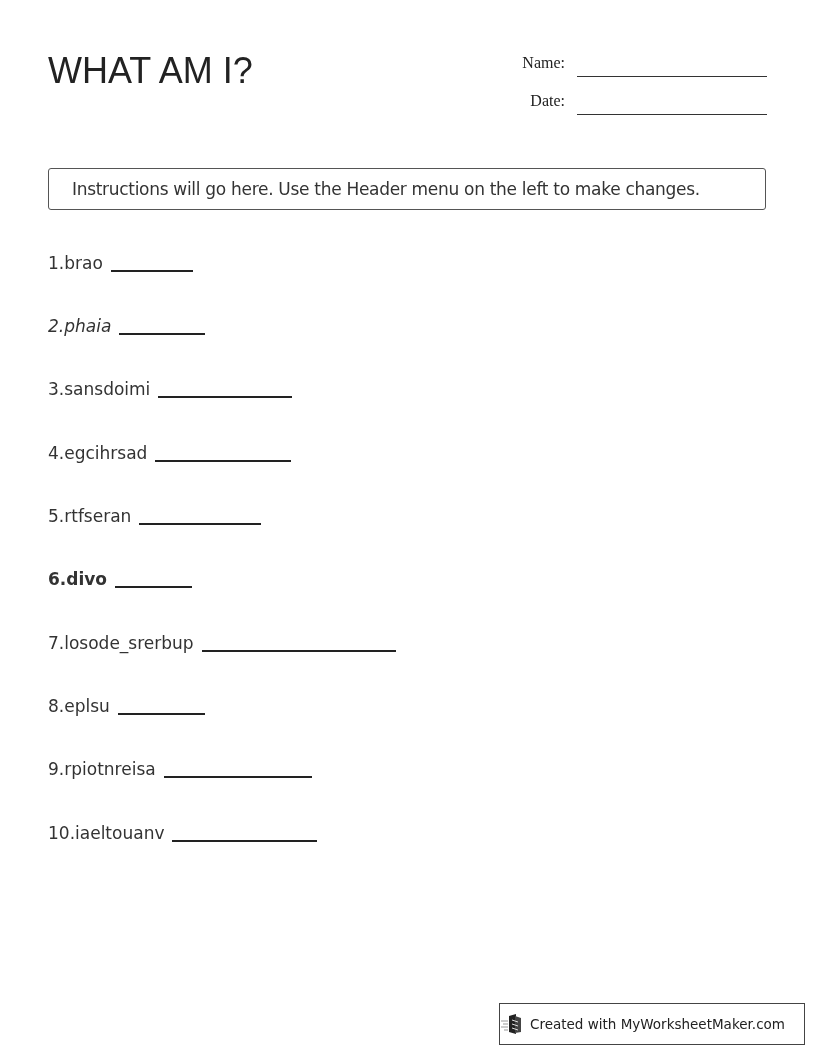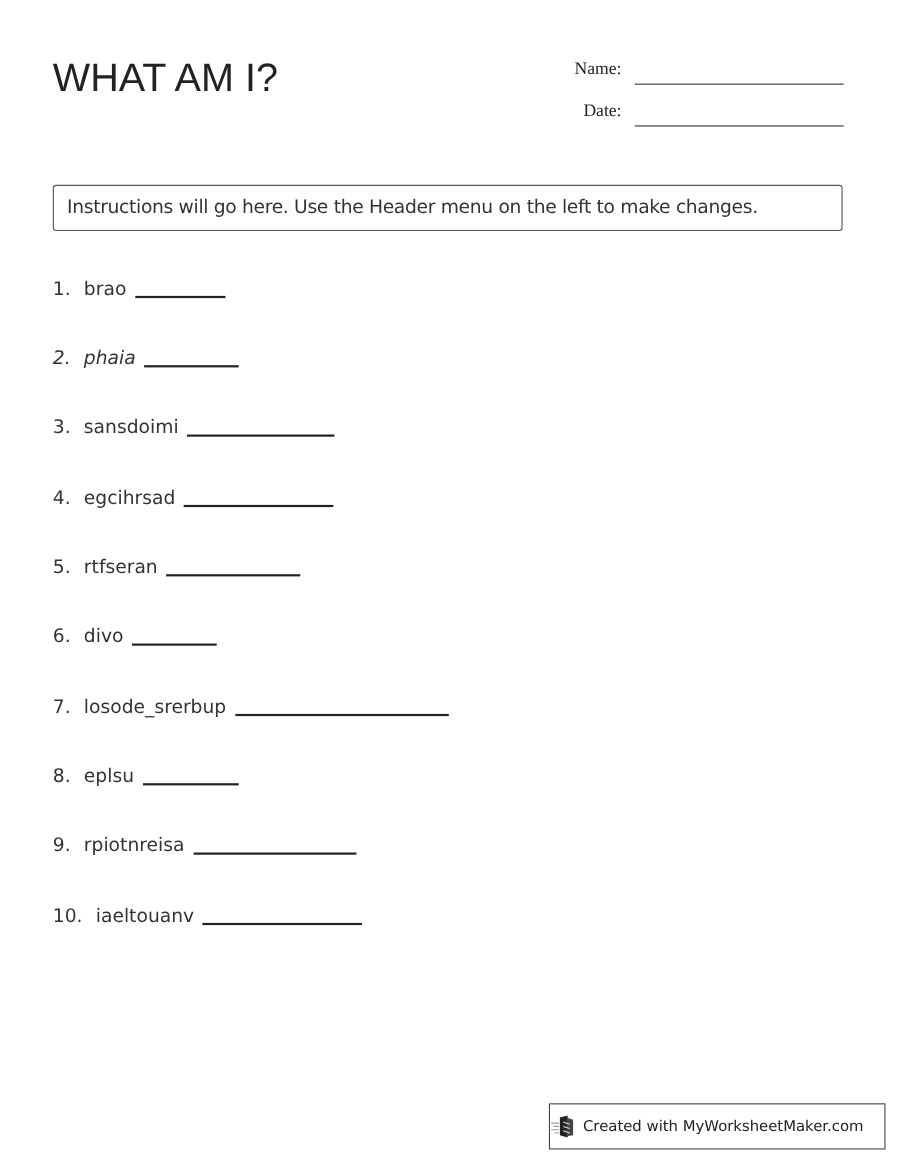--- a/index.html
+++ b/index.html
@@ -1,24 +1,24 @@
 <!DOCTYPE html>
 <html><head>
   <meta charset="utf-8">
   <style>
     html, body { margin: 0; padding: 0; background: #ffffff; }
     body { width: 816px; height: 1056px; position: relative; overflow: hidden; color: #222; font-family: "DejaVu Sans", sans-serif; }
     .title { position: absolute; left: 48px; top: 50px; font-size: 36px; font-weight: 300; letter-spacing: 0px; color: #222; font-family: "Liberation Sans", sans-serif; }
     .field { position: absolute; font-family: "Liberation Serif", serif; font-size: 16px; color: #222; }
     .field .lbl { position: absolute; right: 5px; }
     .field-line { position: absolute; border-bottom: 1.5px solid #333; height: 0; }
-    .instructions { position: absolute; left: 48px; top: 168px; width: 718px; height: 42px; border: 1.5px solid #555; border-radius: 3px; box-sizing: border-box; font-size: 17px; line-height: 40px; padding-left: 12px; color: #333; font-family: "DejaVu Sans", sans-serif; letter-spacing: -0.3px; }
+    .instructions { position: absolute; left: 48px; top: 168px; width: 718px; height: 42px; border: 1.5px solid #555; border-radius: 3px; box-sizing: border-box; font-size: 17px; line-height: 40px; padding-left: 23px; color: #333; font-family: "DejaVu Sans", sans-serif; letter-spacing: -0.3px; }
     .item { position: absolute; left: 48px; font-size: 17px; color: #333; font-family: "DejaVu Sans", sans-serif; height: 24px; line-height: 24px; white-space: nowrap; }
     .item .num { display: inline-block; }
-    .item .word { display: inline-block; margin-left: 12px; }
+    .item .word { display: inline-block; }
     .item .blank { display: inline-block; border-bottom: 2px solid #222; height: 0; margin-left: 8px; vertical-align: -3px; }
     .footer { position: absolute; left: 499px; top: 1003px; width: 306px; height: 42px; border: 1.5px solid #444; box-sizing: border-box; display: flex; align-items: center; padding-left: 0; font-size: 13.5px; color: #222; font-family: "DejaVu Sans", sans-serif; }
     .footer svg { margin-right: 6px; }
   </style>
 </head>
 <body>
 
 <div class="title">WHAT AM I?</div>
 
 <div class="field" style="left:500px; top:54px; width:70px; height:20px;">
@@ -32,21 +32,21 @@
 <div class="field-line" style="left:577px; top:114px; width:190px;"></div>
 
 <div class="instructions">Instructions will go here. Use the Header menu on the left to make changes.</div>
 
 <div id="items">
     <div class="item" style="top: 251px;"><span class="num">1.</span><span class="word">brao</span><span class="blank" style="width: 82px;"></span></div>
     <div class="item" style="top: 314px; font-style: italic;"><span class="num">2.</span><span class="word">phaia</span><span class="blank" style="width: 86px;"></span></div>
     <div class="item" style="top: 377px;"><span class="num">3.</span><span class="word">sansdoimi</span><span class="blank" style="width: 134px;"></span></div>
     <div class="item" style="top: 441px; text-align: right;"><span class="num">4.</span><span class="word">egcihrsad</span><span class="blank" style="width: 136px;"></span></div>
     <div class="item" style="top: 504px; text-decoration: underline;"><span class="num">5.</span><span class="word">rtfseran</span><span class="blank" style="width: 122px;"></span></div>
-    <div class="item" style="top: 567px;"><span class="num">6.</span><span class="word">divo</span><span class="blank" style="width: 77px;"></span></div>
+    <div class="item" style="top: 567px; font-weight: bold;"><span class="num">6.</span><span class="word">divo</span><span class="blank" style="width: 77px;"></span></div>
     <div class="item" style="top: 631px;"><span class="num">7.</span><span class="word">losode_srerbup</span><span class="blank" style="width: 194px;"></span></div>
     <div class="item" style="top: 694px;"><span class="num">8.</span><span class="word">eplsu</span><span class="blank" style="width: 87px;"></span></div>
     <div class="item" style="top: 757px;"><span class="num">9.</span><span class="word">rpiotnreisa</span><span class="blank" style="width: 148px;"></span></div>
     <div class="item" style="top: 821px;"><span class="num">10.</span><span class="word">iaeltouanv</span><span class="blank" style="width: 145px;"></span></div>
   </div>
 
 <div class="footer">
   <svg width="24" height="22" viewBox="0 0 24 22">
     <line x1="1" y1="8" x2="8" y2="8" stroke="#999" stroke-width="1"></line>
     <line x1="3" y1="11" x2="8" y2="11" stroke="#999" stroke-width="1"></line>

